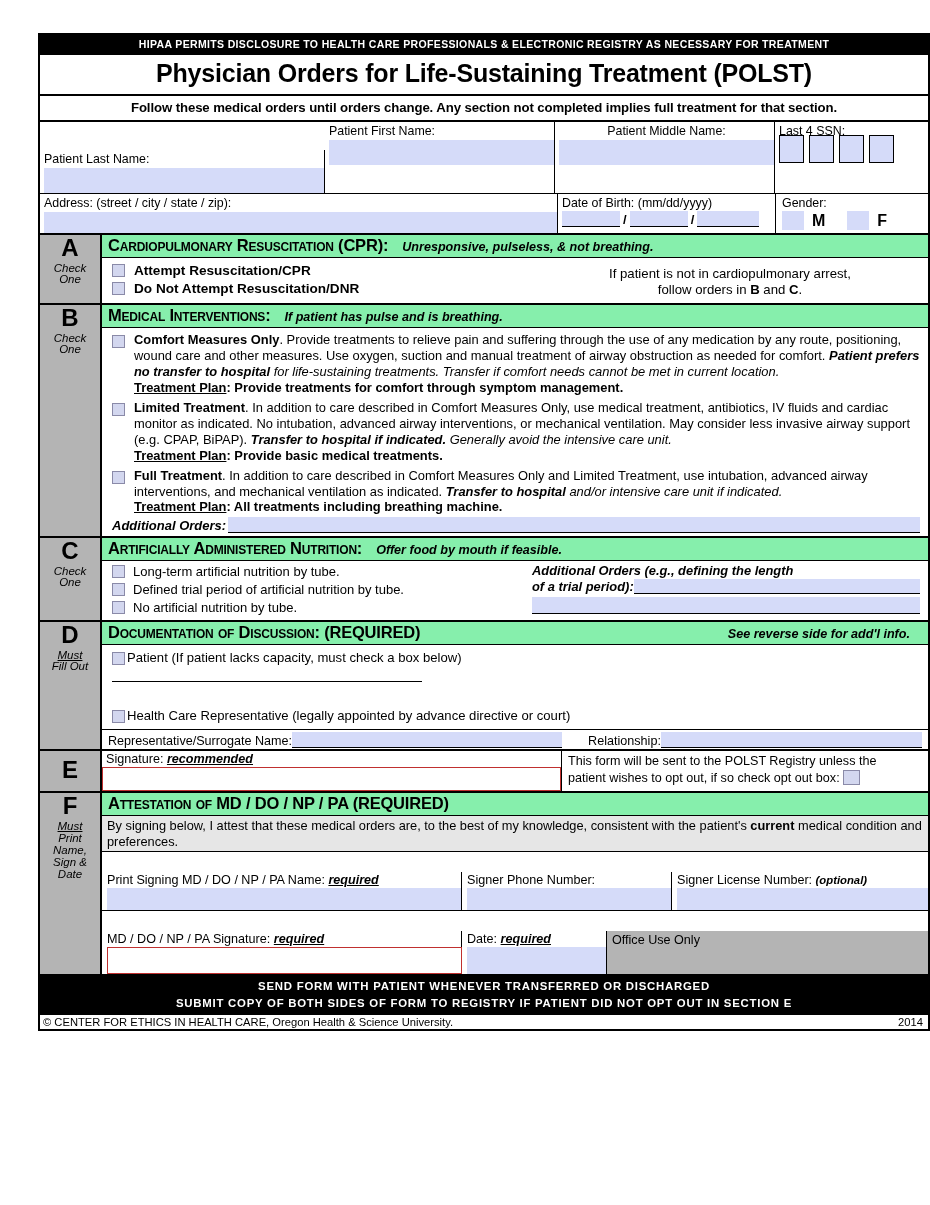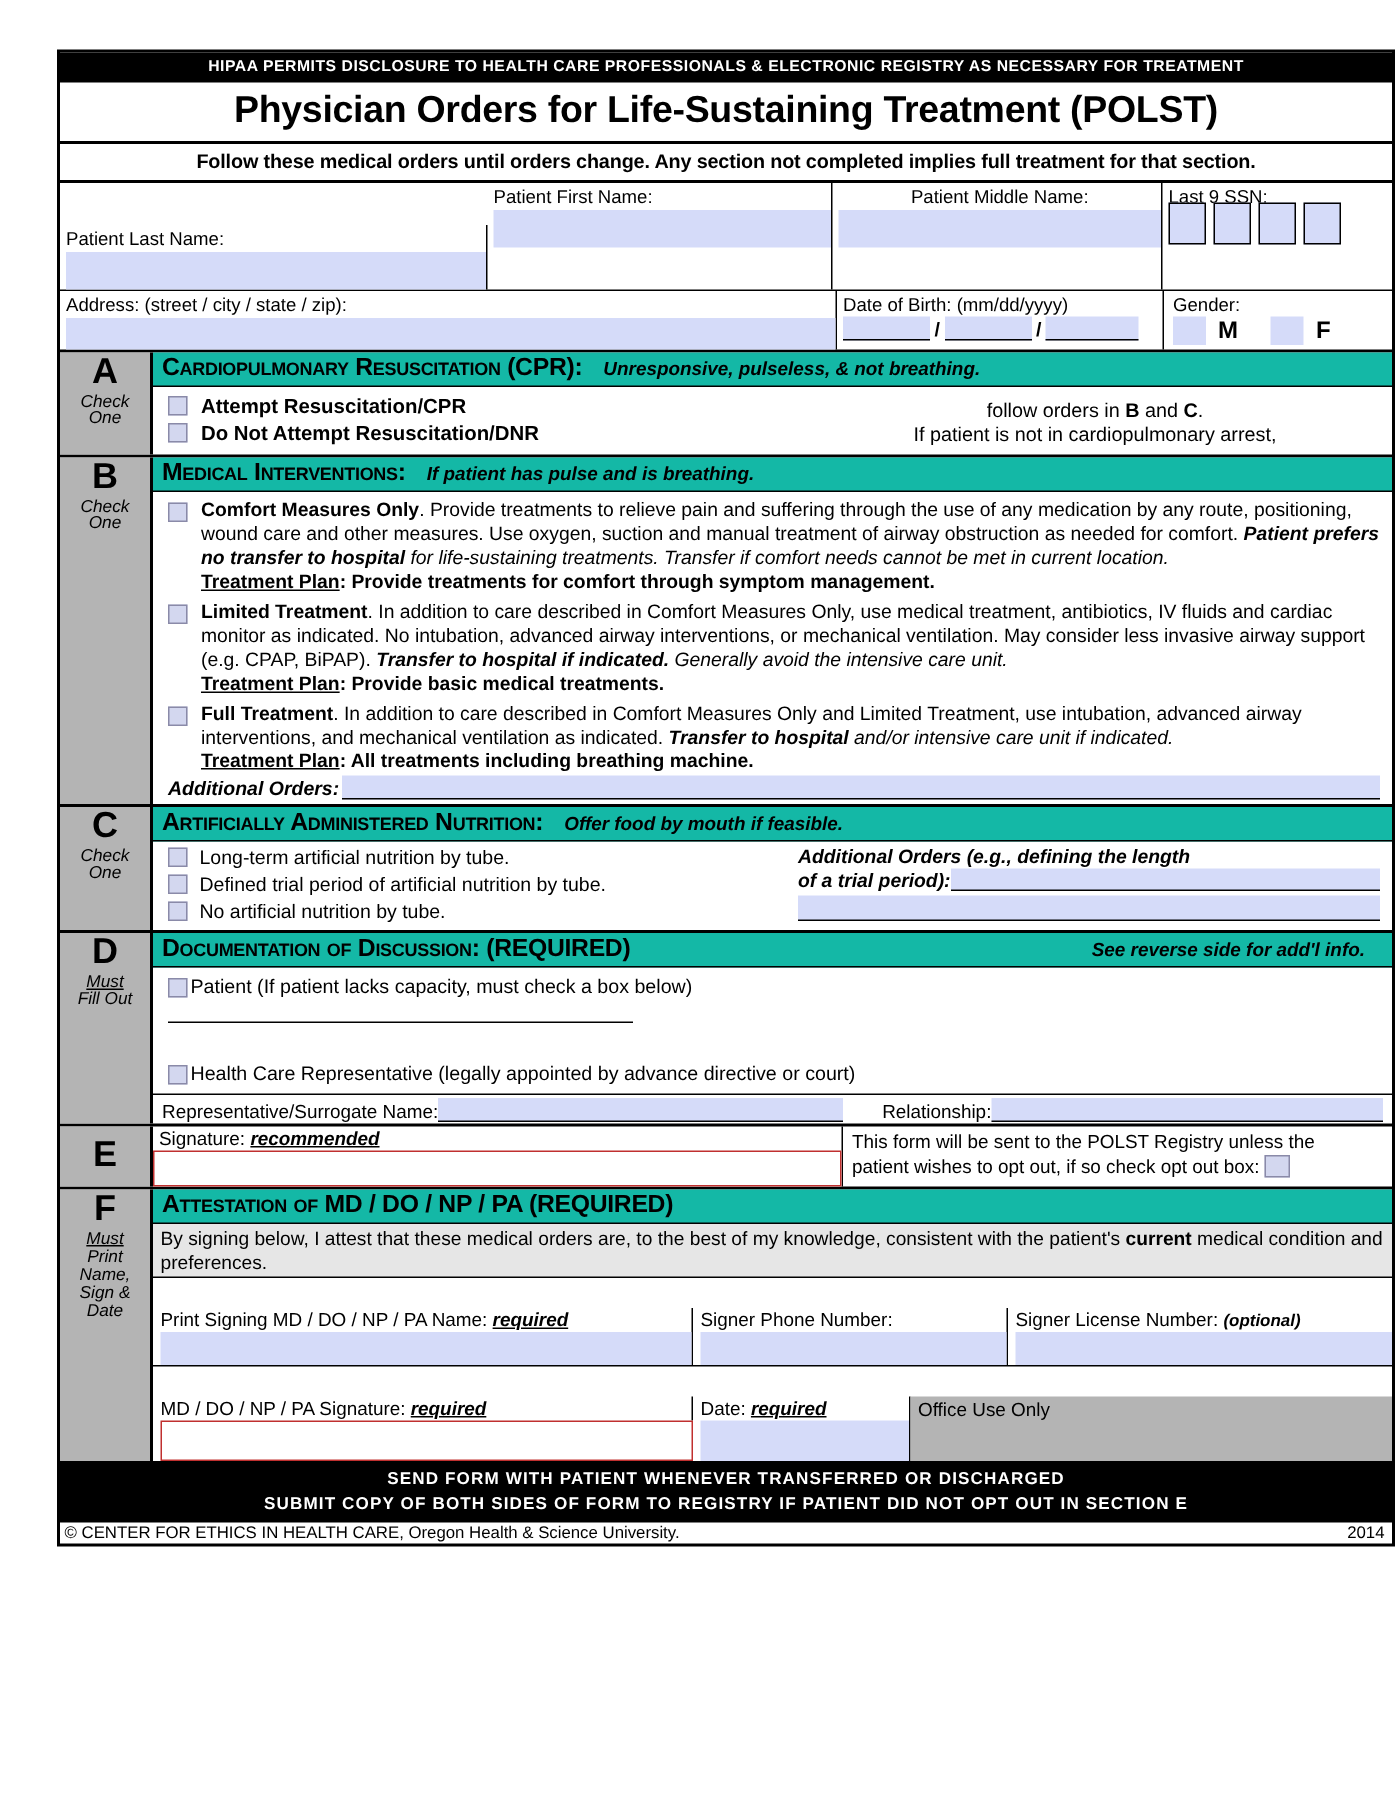--- a/index.html
+++ b/index.html
@@ -88,21 +88,21 @@
   }
   .sec-letter .lt { font-size: 24px; font-weight: bold; line-height: 1.03; display:block; }
   .sec-letter .sub {
     font-size: 11.5px; font-style: italic; line-height: 1.12;
     display: block; margin-top: 1px;
   }
   .sec-letter .sub u { text-decoration: underline; }
   .sec-body { flex: 1; }
 
   .sec-head {
-    background: #14b8a6;
+    background: #86efac;
     border-bottom: 1.5px solid #000;
     padding: 1px 6px 2px;
     display: flex; align-items: baseline;
   }
   .sc {
     font-size: 16.5px; font-weight: bold;
     letter-spacing: -.2px;
     font-variant: small-caps;
     text-transform: none;
   }
@@ -250,21 +250,21 @@
     </div>
     <div class="pt-cell" style="width:230px;">
       <div class="pt-label">Patient First Name:</div>
       <div class="field" style="margin-top:2px;height:25px;"></div>
     </div>
     <div class="pt-cell" style="width:220px;text-align:center;">
       <div class="pt-label">Patient Middle Name:</div>
       <div class="field" style="margin-top:2px;height:25px;"></div>
     </div>
     <div class="pt-cell ssn-cell">
-      <div class="pt-label">Last 9 SSN:</div>
+      <div class="pt-label">Last 4 SSN:</div>
       <div class="ssn-boxes">
         <div class="ssn-box"></div>
         <div class="ssn-box"></div>
         <div class="ssn-box"></div>
         <div class="ssn-box"></div>
       </div>
     </div>
   </div>
 
   <div class="pt-row">
@@ -309,24 +309,24 @@
           <div class="secA-opt">
             <span class="cbox"></span>
             <span class="t">Attempt Resuscitation/CPR</span>
           </div>
           <div class="secA-opt">
             <span class="cbox"></span>
             <span class="t">Do Not Attempt Resuscitation/DNR</span>
           </div>
         </div>
         <div class="secA-right">
+          <div>If patient is not in cardiopulmonary arrest,</div>
           <div>
             <span>follow orders in </span><b>B</b><span> and </span><b>C</b><span>.</span>
           </div>
-          <div>If patient is not in cardiopulmonary arrest,</div>
         </div>
       </div>
     </div>
   </div>
 
   <div class="sec">
     <div class="sec-letter">
       <span class="lt">B</span>
       <span class="sub">Check</span>
       <span class="sub" style="margin-top:-2px;">One</span>

